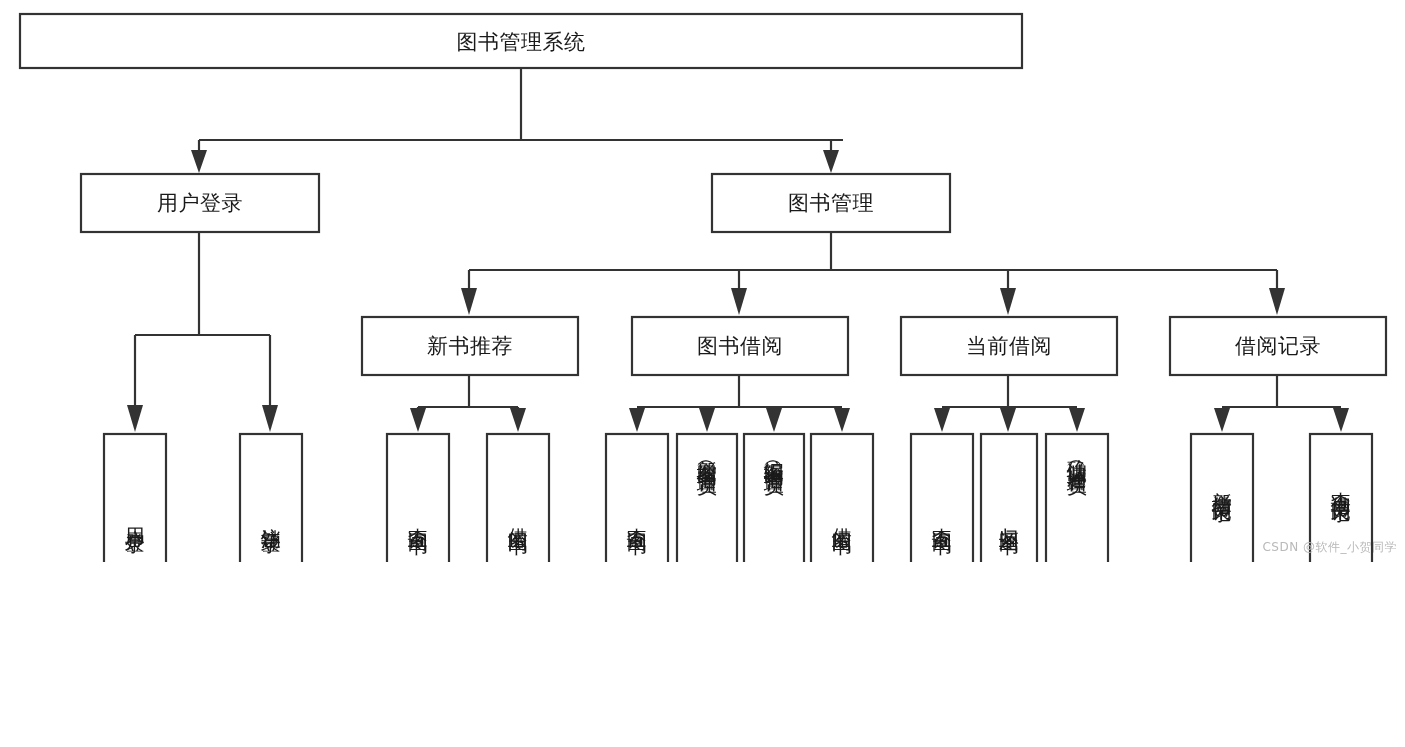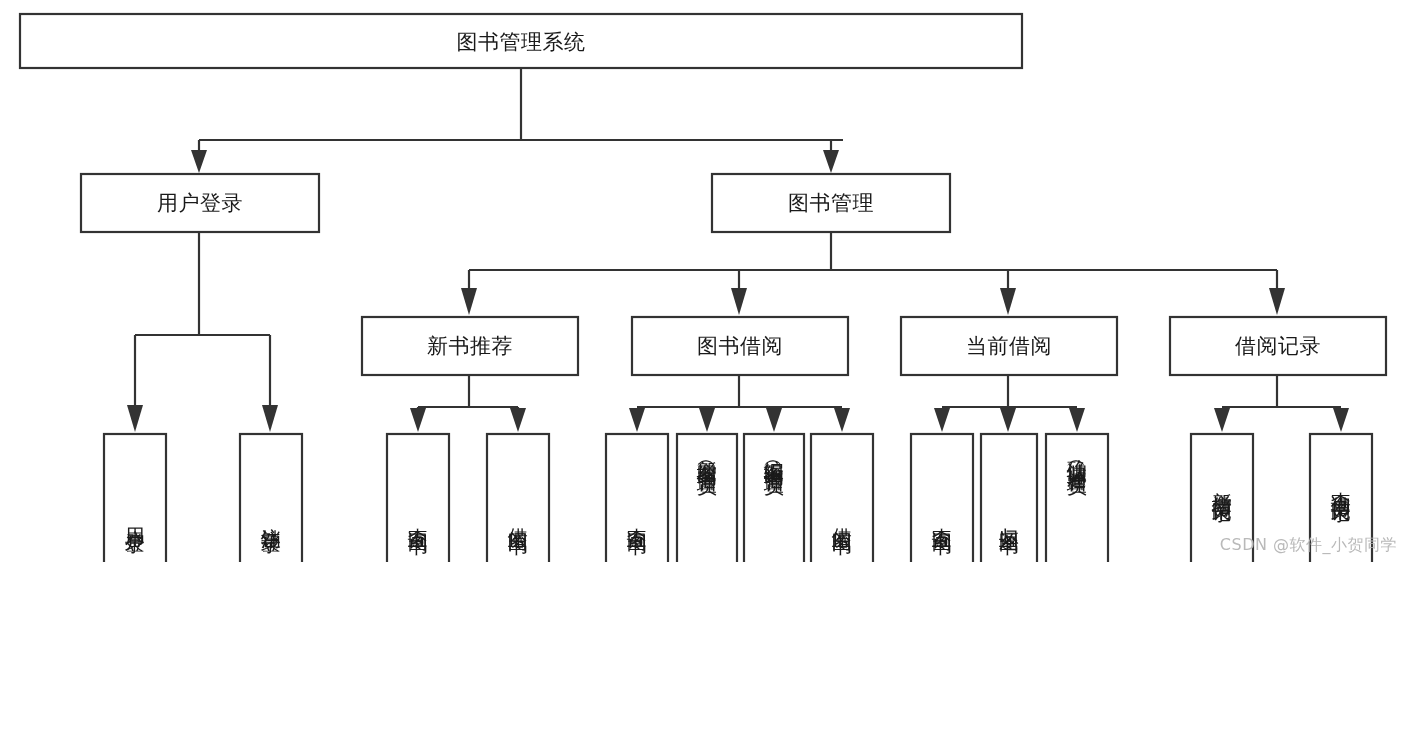--- a/index.html
+++ b/index.html
@@ -63,21 +63,21 @@
     line-height: 1.12;
     color: #1a1a1a;
     letter-spacing: 2.5px;
     white-space: nowrap;
   }
   .watermark {
     position: absolute;
     right: 8px;
     bottom: 6px;
     font-family: "DejaVu Sans", "Liberation Sans", sans-serif;
-    font-size: 16px;
+    font-size: 12px;
     color: #b9b9b9;
     letter-spacing: 0.5px;
     user-select: none;
   }
 </style>
 </head>
 <body>
 
 <div id="diagram-root">
 

